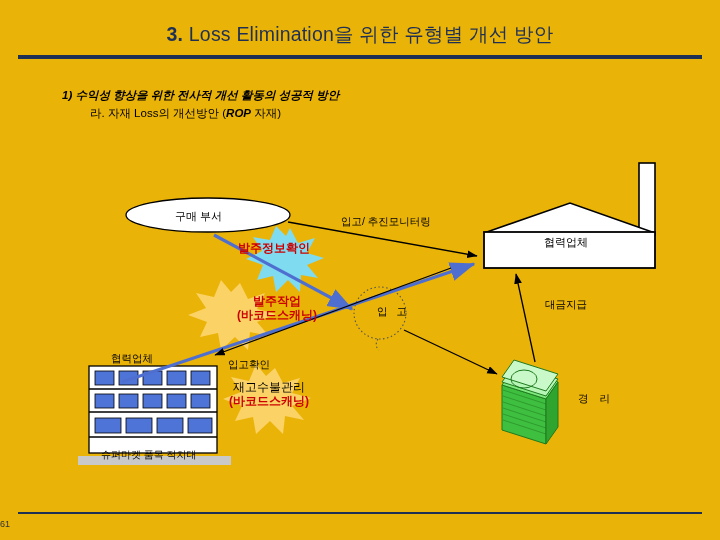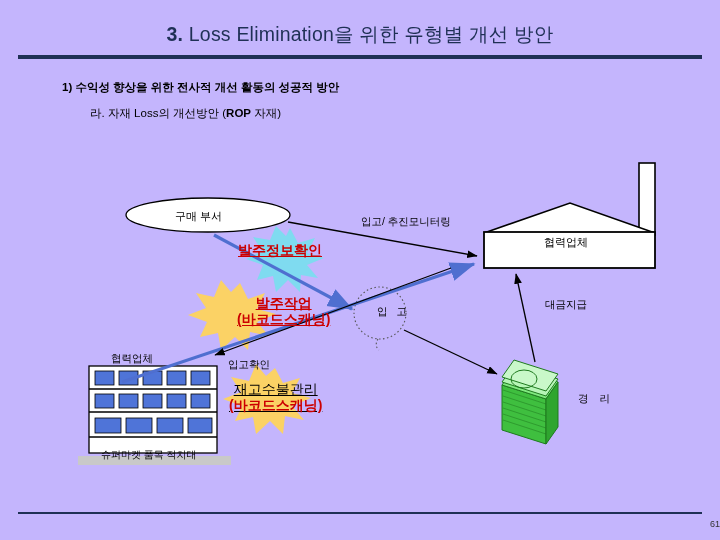--- a/index.html
+++ b/index.html
@@ -9,21 +9,21 @@
     background: #ffffff;
   }
   body {
     font-family: "Liberation Sans", "DejaVu Sans", sans-serif;
     color: #000000;
   }
   #slide {
     position: relative;
     width: 720px;
     height: 540px;
-    background: #c4b5fd;
+    background: #eab308;
     overflow: hidden;
   }
 
   
   #title-block {
     position: absolute;
     left: 0;
     top: 24px;
     width: 720px;
     text-align: center;
@@ -50,28 +50,29 @@
 
   
   .subheading {
     position: absolute;
     font-size: 11.5px;
     color: #000;
     white-space: nowrap;
   }
   #sub-1 {
     left: 62px;
-    top: 80px;
+    top: 88px;
     font-weight: bold;
+    font-style: italic;
   }
   #sub-2 {
     left: 90px;
     top: 106px;
   }
-  #sub-2 .b { font-weight: bold; }
+  #sub-2 .b { font-weight: bold; font-style: italic; }
 
   
   #diagram {
     position: absolute;
     left: 0;
     top: 0;
     width: 720px;
     height: 540px;
     pointer-events: none;
   }
@@ -92,21 +93,21 @@
     left: 544px; top: 235px;
     font-size: 11px;
   }
   #lbl-incoming-circle {
     left: 361px; top: 305px;
     font-size: 10.5px;
     letter-spacing: 3px;
     margin-left: 16px;
   }
   #lbl-monitoring {
-    left: 341px; top: 215px; margin-left: 20px;
+    left: 341px; top: 215px;
   }
   #lbl-payment {
     left: 545px; top: 298px;
   }
   #lbl-accounting {
     left: 578px; top: 392px;
     letter-spacing: 4px;
   }
   #lbl-production {
     left: 111px; top: 352px;
@@ -118,22 +119,21 @@
     left: 101px; top: 448px;
     font-size: 10px;
   }
 
   
   .burst-text {
     position: absolute;
     text-align: center;
     white-space: nowrap;
     line-height: 1.15;
-    font-size: 14px;
-    text-decoration: underline;
+    font-size: 12px;
   }
   #burst-text-1 { left: 238px; top: 242px; color: #CC0000; font-weight: bold; }
   #burst-text-2 { left: 190px; top: 295px; color: #CC0000; font-weight: bold; margin-left: 47px; }
   #burst-text-3 { left: 229px; top: 381px; }
   #burst-text-3 .l1 { color: #000000; display:block; }
   #burst-text-3 .l2 { color: #CC0000; font-weight: bold; display:block; }
 
   
   #footer-rule {
     position: absolute;
@@ -141,21 +141,21 @@
     top: 512px;
     width: 684px;
     height: 2px;
     background: #1F3055;
   }
   #page-number {
     position: absolute;
     left: 0;
     top: 519px;
     width: 720px;
-    text-align: right;
+    text-align: left;
     font-size: 9px;
     color: #333;
   }
 </style>
 </head>
 <body>
 
 <div id="slide">
 
   <div id="title-block">

